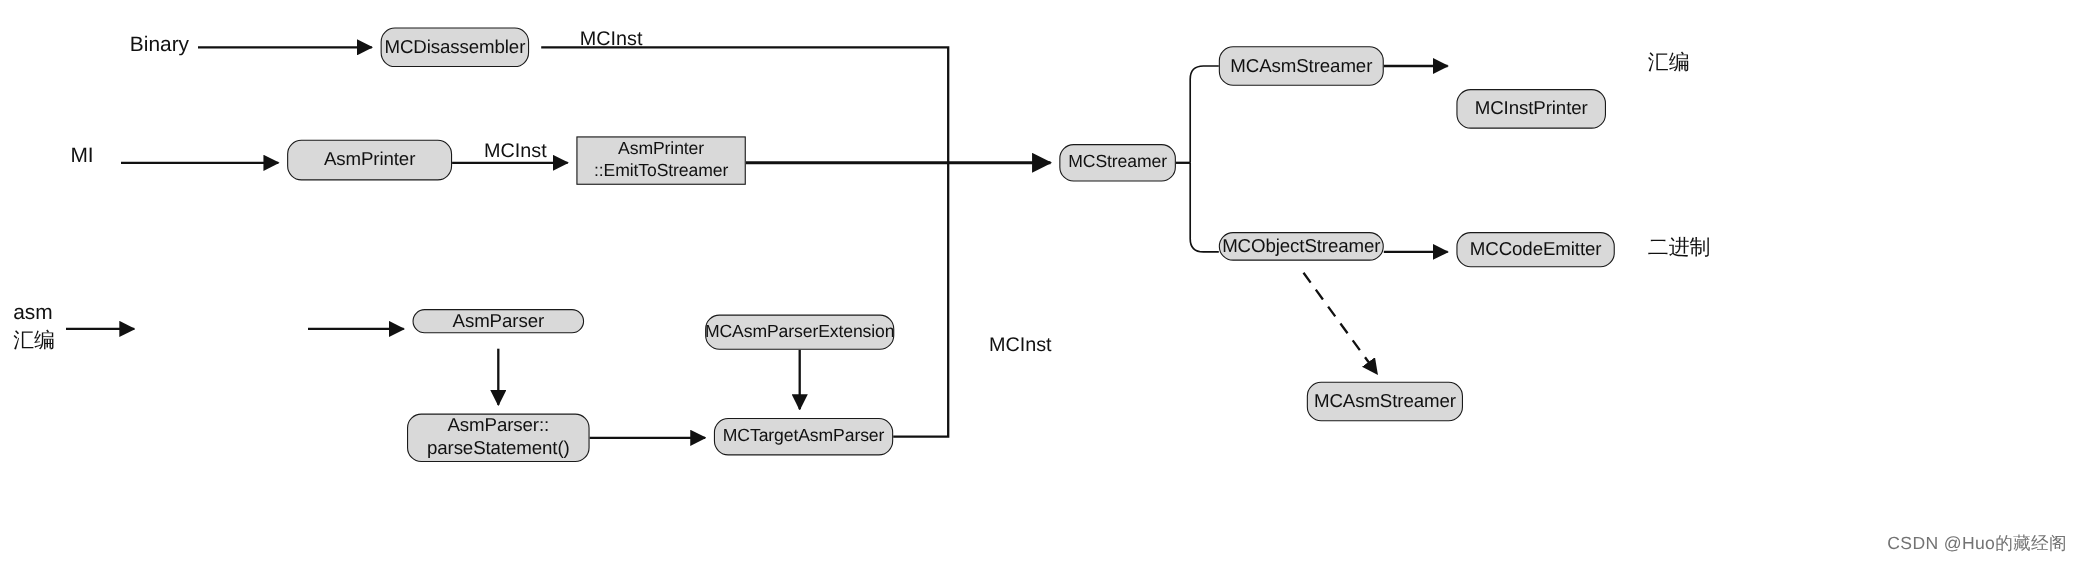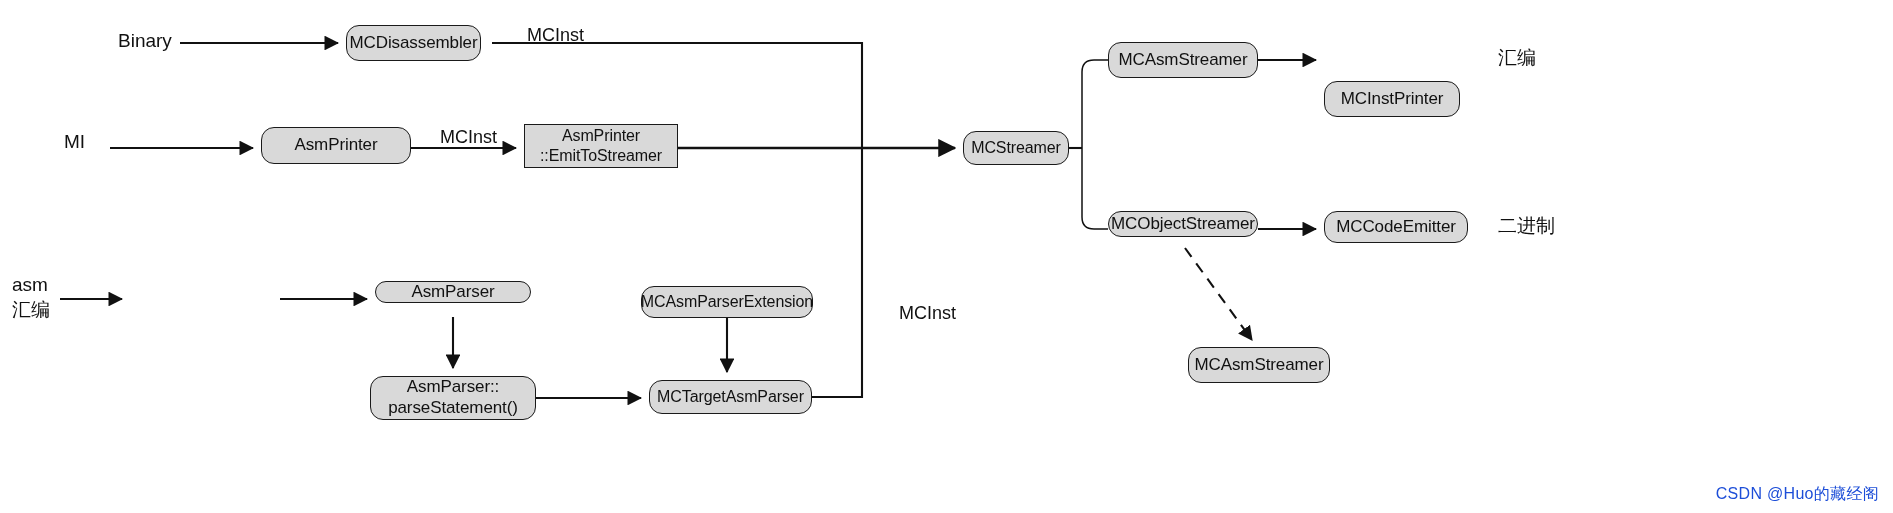--- a/index.html
+++ b/index.html
@@ -52,21 +52,21 @@
     position: absolute;
     color: #111111;
     font-size: 19px;
     white-space: pre-line;
     line-height: 1.3;
   }
   .watermark {
     position: absolute;
     right: 14px;
     bottom: 8px;
-    color: #1d4ed8;
+    color: #737373;
     font-size: 16px;
     letter-spacing: 0.3px;
   }
 </style>
 </head>
 <body>
 
 <div id="canvas">
 
   <svg class="edges" viewBox="0 0 1893 513" xmlns="http://www.w3.org/2000/svg">

